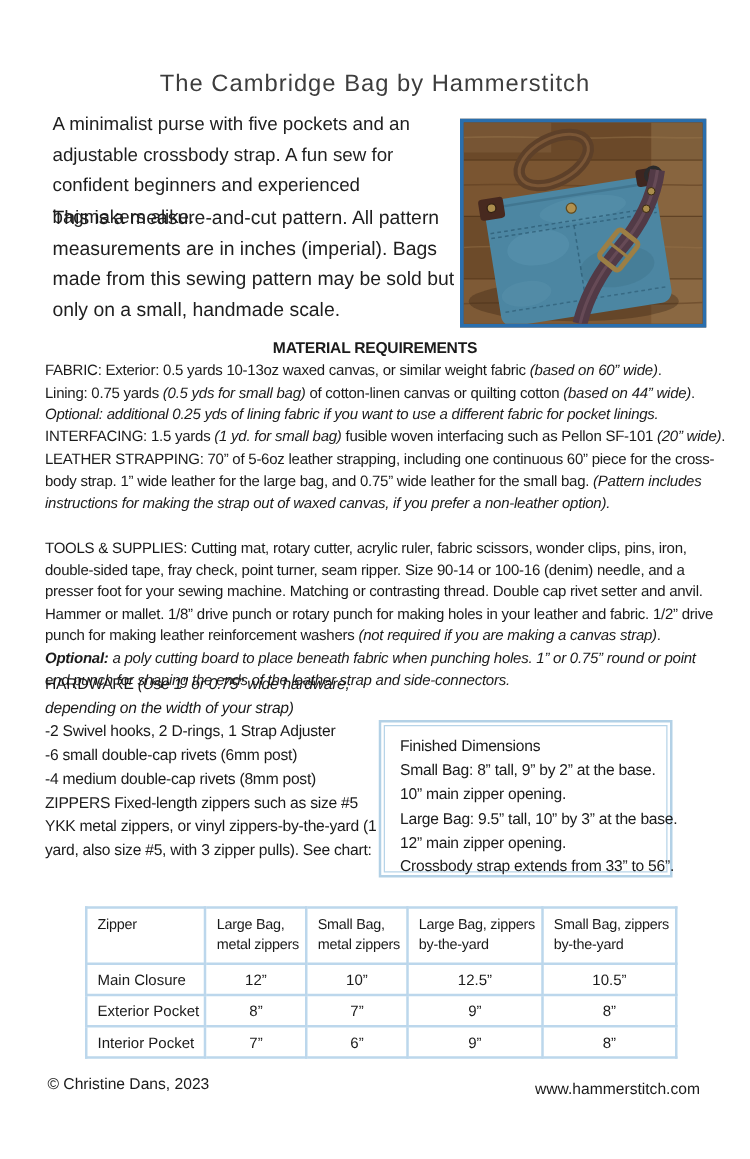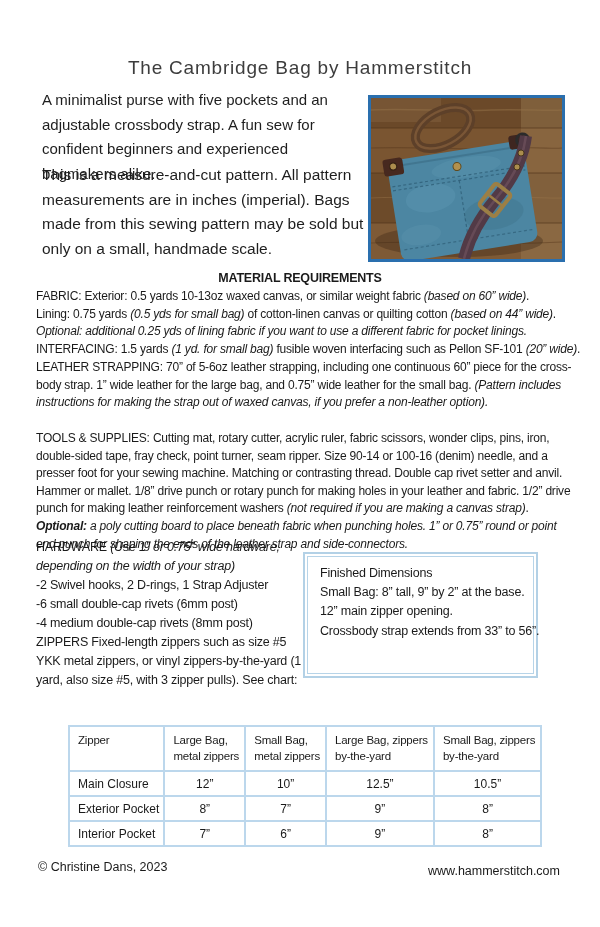--- a/index.html
+++ b/index.html
@@ -34,21 +34,21 @@
     position:absolute;left:36px;top:430px;width:538px;
     font-size:12px;line-height:17.6px;letter-spacing:-0.2px;color:#1a1a1a;
   }
   .tools p{margin:0;}
   .hardware{
     position:absolute;left:36px;top:538px;width:274px;
     font-size:12.5px;line-height:19px;letter-spacing:-0.2px;color:#1a1a1a;
   }
   .hardware p{margin:0;}
   .dims-box{
-    position:absolute;left:303px;top:552px;width:235px;height:126px;
+    position:absolute;left:303px;top:576px;width:235px;height:126px;
     border:2px solid #b3d1e6;padding:2px;box-sizing:border-box;background:#ffffff;
   }
   .dims-inner{
     border:1px solid #b7d4e8;height:100%;box-sizing:border-box;
     padding:7px 4px 0 12px;font-size:12.5px;line-height:19.2px;letter-spacing:-0.2px;color:#1a1a1a;
   }
   .dims-inner p{margin:0;white-space:nowrap;}
   table.ztable{
     position:absolute;left:68px;top:725px;border-collapse:collapse;
     font-size:12px;color:#1a1a1a;table-layout:fixed;border-radius:29px;
@@ -151,20 +151,22 @@
     <p class="nowrap"><span class="run-n">-2 Swivel hooks, 2 D-rings, 1 Strap Adjuster</span></p>
     <p class="nowrap"><span class="run-n">-6 small double-cap rivets (6mm post)</span></p>
     <p class="nowrap"><span class="run-n">-4 medium double-cap rivets (8mm post)</span></p>
     <p><span class="run-b">ZIPPERS</span><span class="run-n"> Fixed-length zippers such as size #5 YKK metal zippers, or vinyl zippers-by-the-yard (1 yard, also size #5, with 3 zipper pulls).  See chart:</span></p>
   </div>
 
   <div class="dims-box">
     <div class="dims-inner">
       <p><span class="run-n">Finished Dimensions</span></p>
       <p><span class="run-b">Small Bag</span><span class="run-n">: 8” tall, 9” by 2” at the base.</span></p>
+      <p><span class="run-n">10” main zipper opening.</span></p>
+      <p><span class="run-b">Large Bag</span><span class="run-n">: 9.5” tall, 10” by 3” at the base.</span></p>
       <p><span class="run-n">12” main zipper opening.</span></p>
       <p><span class="run-n">Crossbody strap extends from 33” to 56”.</span></p>
     </div>
   </div>
 
   <table class="ztable">
       <colgroup>
         <col style="width: 94px;">
         <col style="width: 75px;">
         <col style="width: 73px;">

